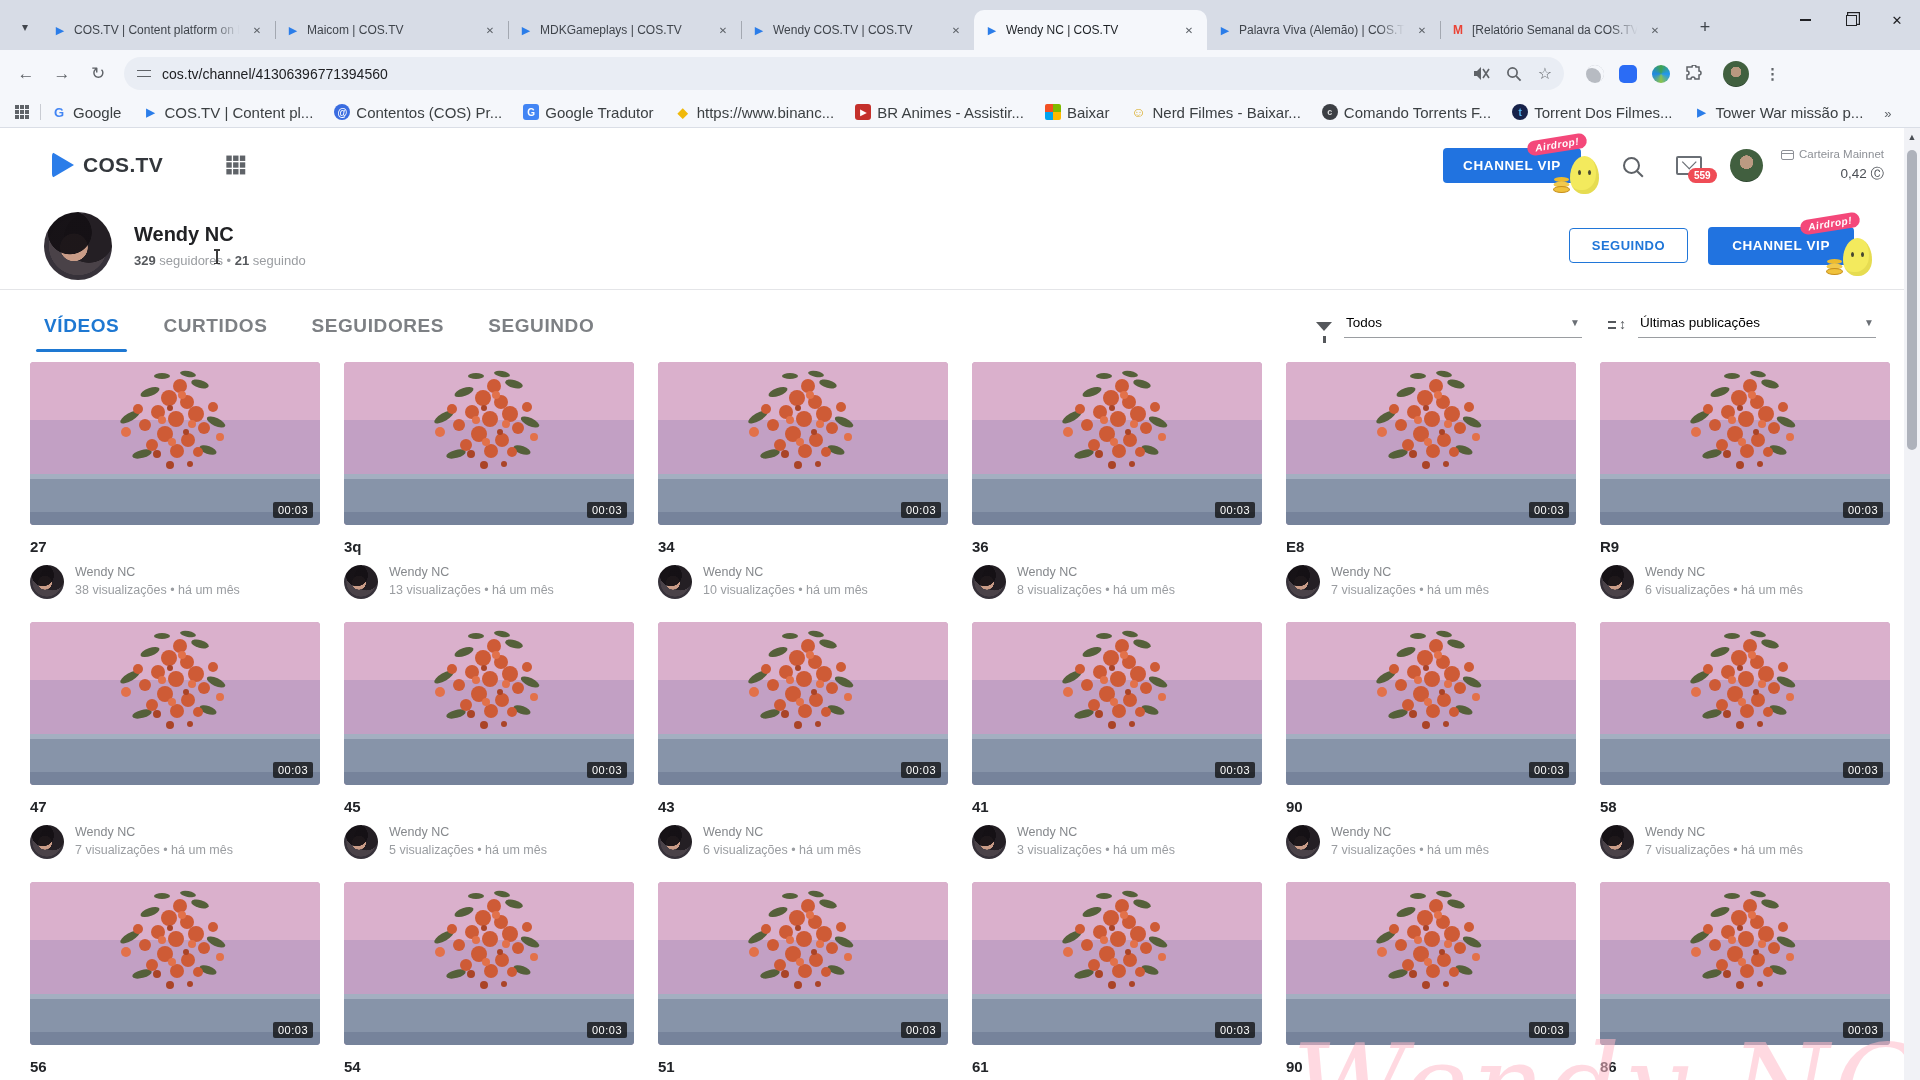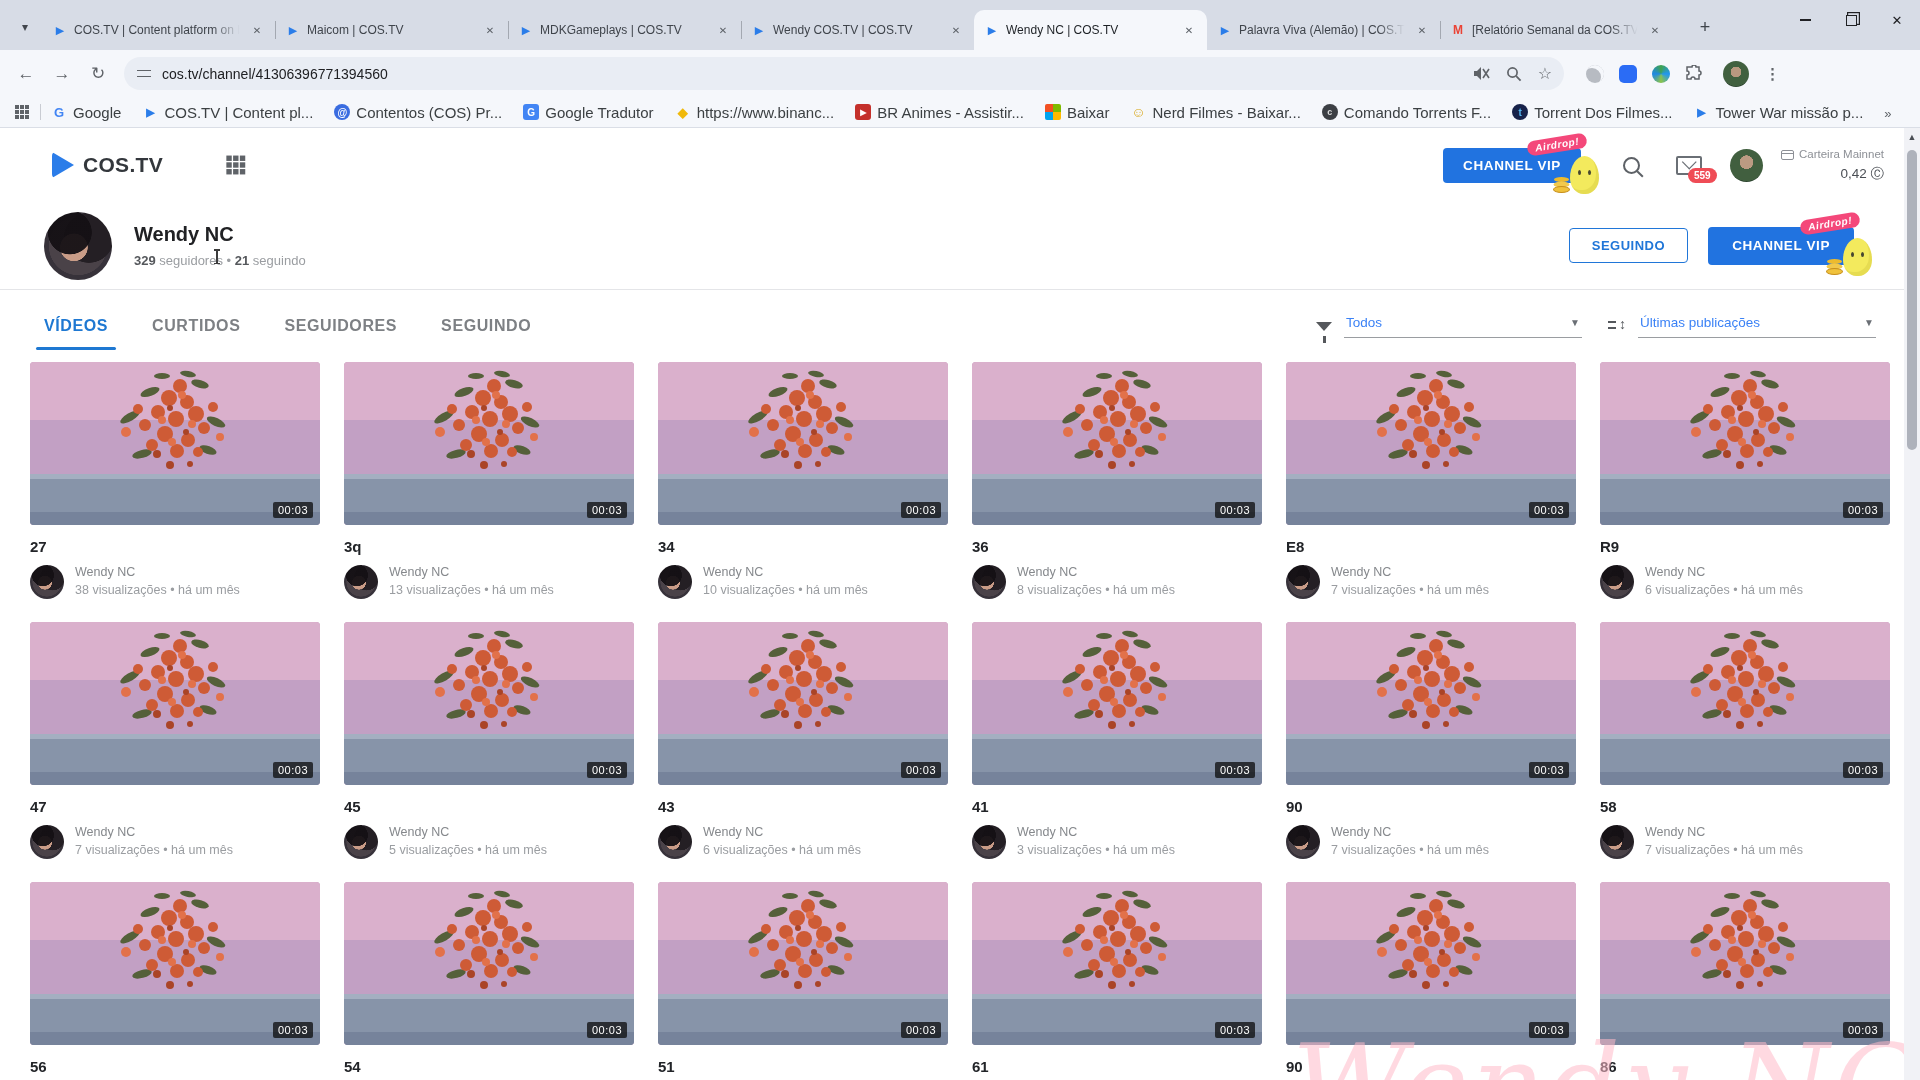--- a/index.html
+++ b/index.html
@@ -144,30 +144,30 @@
   .ch-stats b { color:#55585c; font-weight:700; }
   .ibeam { position:absolute; left:82px; top:26px; width:1.5px; height:15px; background:#3c3c3c; }
   .ibeam::before, .ibeam::after { content:""; position:absolute; left:-2.5px; width:6.5px; height:1.5px; background:#3c3c3c; }
   .ibeam::after { bottom:0; }
   .ch-actions { margin-left:auto; display:flex; align-items:center; gap:20px; }
   .followbtn { border:1px solid #2076d8; color:#2076d8; background:#fff; font-weight:700; font-size:13px;
     letter-spacing:0.5px; border-radius:4px; height:35px; padding:0 22px; display:flex; align-items:center; }
   .ch-vip { height:38px; font-size:13.5px; padding:0 24px; margin-right:22px; }
 
   .tabs-row { position:absolute; top:162px; left:0; right:0; height:72px; display:flex; align-items:center; padding:0 44px; }
-  .ptab { font-size:16px; font-weight:700; letter-spacing:0.6px; color:#7d8084; margin-right:44px; position:relative;text-align:right; }
+  .ptab { font-size:19px; font-weight:700; letter-spacing:0.6px; color:#7d8084; margin-right:44px; position:relative;text-align:right; }
   .ptab.active { color:#1e78d2; }
   .ptab.active::after { content:""; position:absolute; left:-8px; right:-8px; bottom:-15px; height:3px;
     background:#1e78d2; border-radius:2px; }
   .filters { margin-left:auto; display:flex; align-items:center; }
   .ic-funnel { width:0; height:0; border-left:8px solid transparent; border-right:8px solid transparent;
     border-top:9px solid #55585c; position:relative; margin-right:12px; }
   .ic-funnel::after { content:""; position:absolute; left:-1.5px; top:5px; width:3px; height:7px; background:#55585c; }
   .select { width:238px; border-bottom:1px solid #9a9da1; padding:0 2px 7px 2px; display:flex; align-items:center;
-    font-size:13.5px; color:#3b82f6;gap:40px; }
+    font-size:13.5px; color:#000000;gap:40px; }
   .caret { margin-left:auto; color:#6a6f75; font-size:10px; }
   .caret::before { content:"▼"; }
   .ic-sort { width:18px; height:16px; position:relative; margin:0 12px 0 26px; }
   .ic-sort::before { content:""; position:absolute; left:0; top:3px; width:8px; height:1.8px; background:#55585c;
     box-shadow:0 6px 0 #55585c; }
   .ic-sort::after { content:"↕"; position:absolute; right:0; top:-2px; color:#55585c; font-size:14px; font-weight:700; }
 
   
   .grid { position:absolute; top:234px; left:30px; width:1860px; display:grid;
     grid-template-columns:repeat(6, 290px); column-gap:24px; row-gap:23px; }

